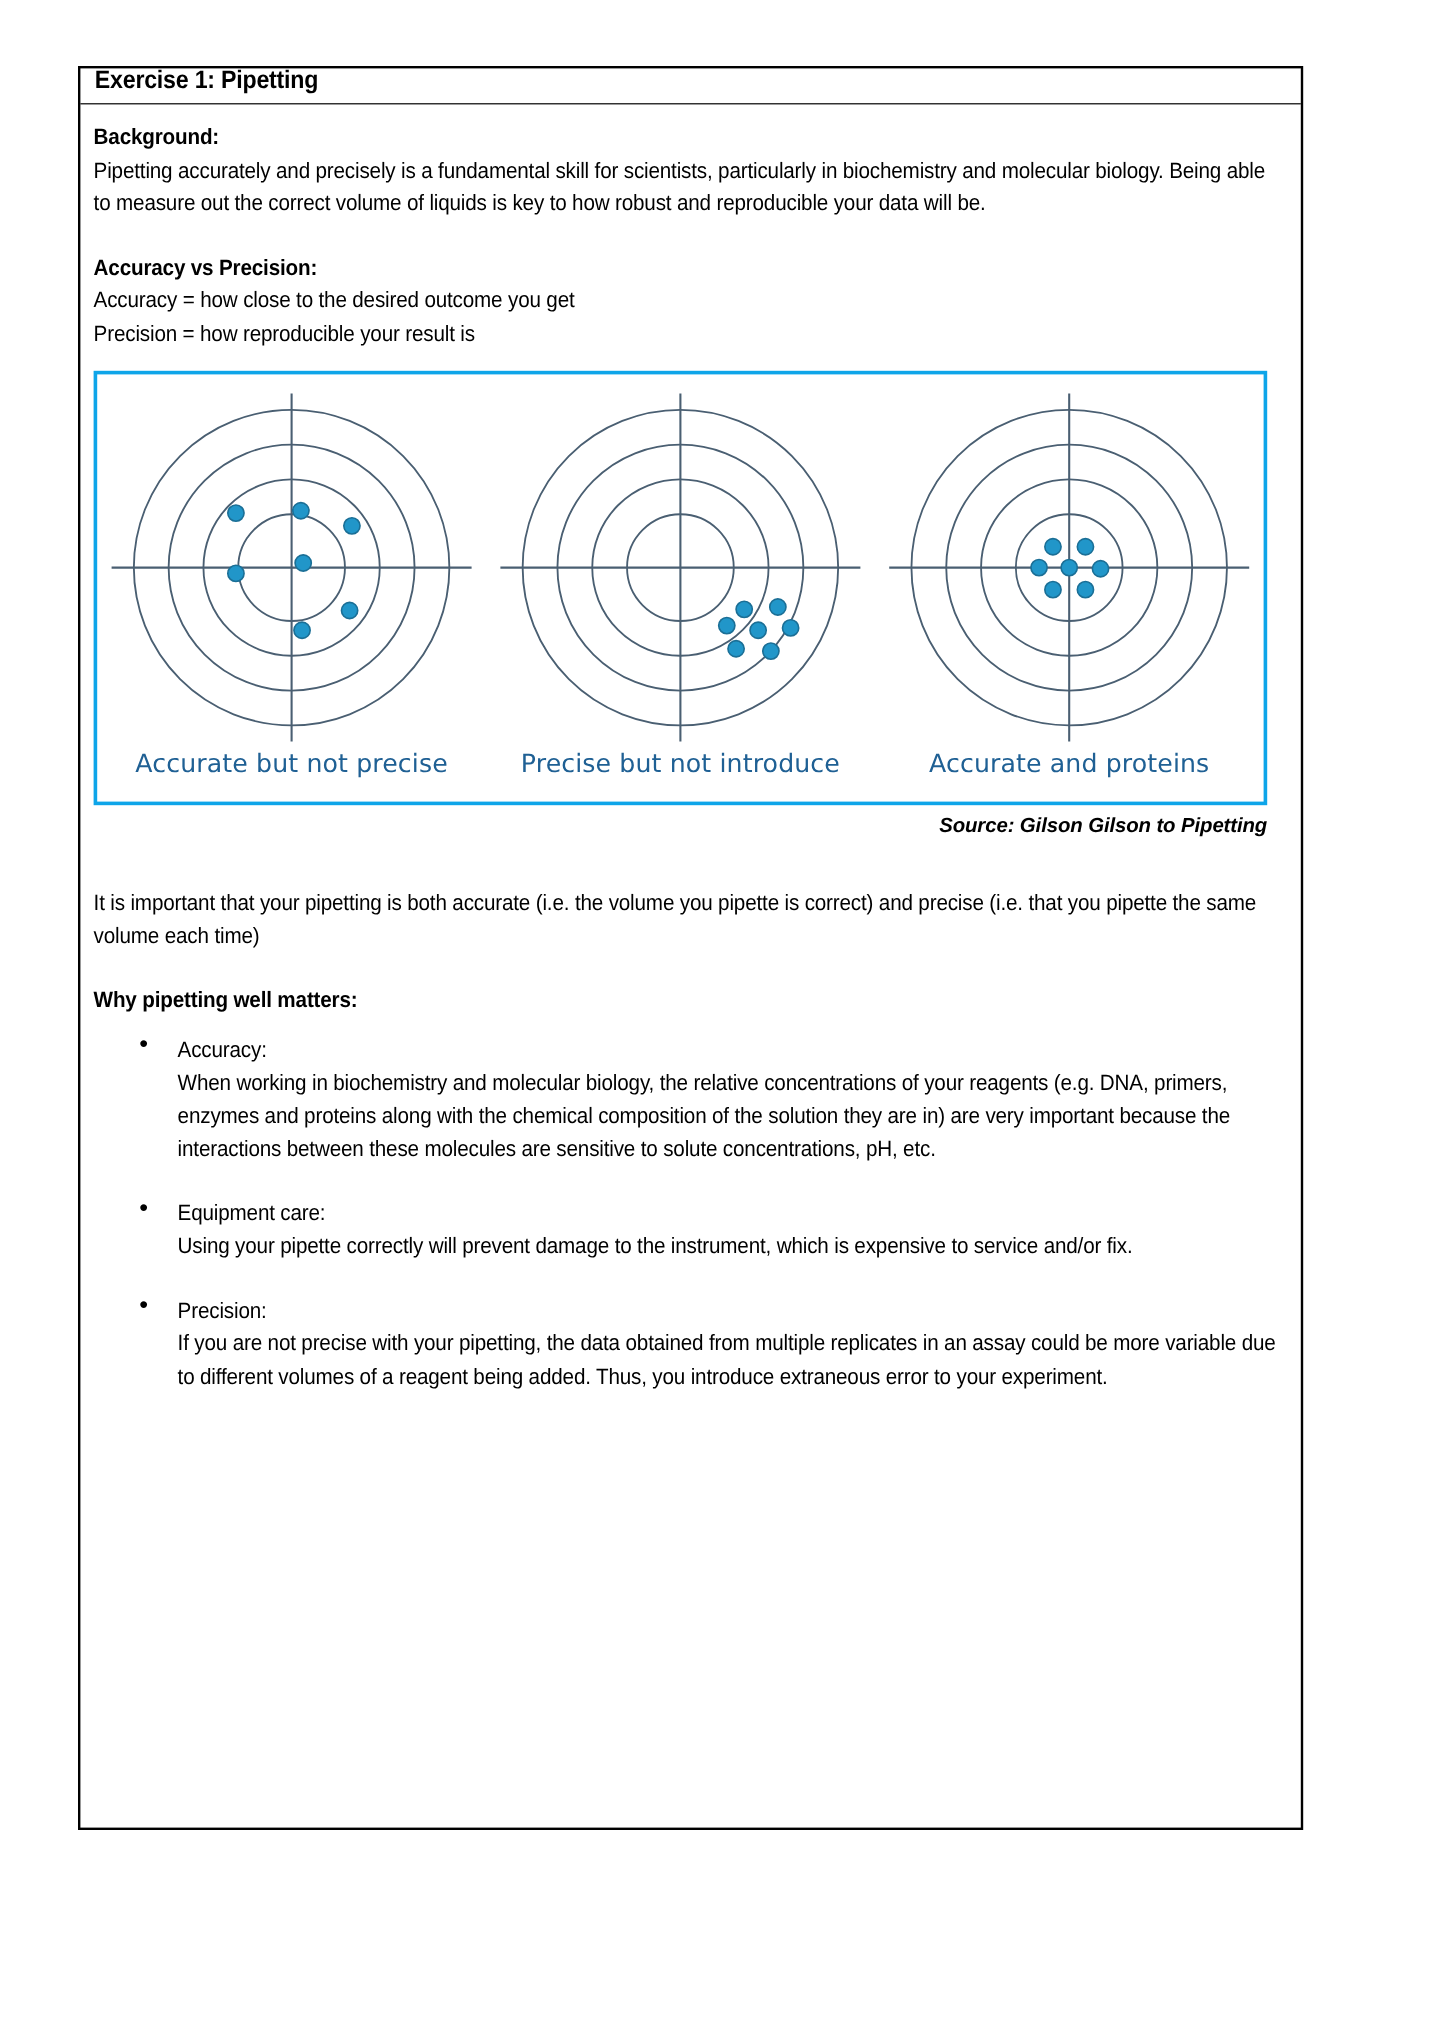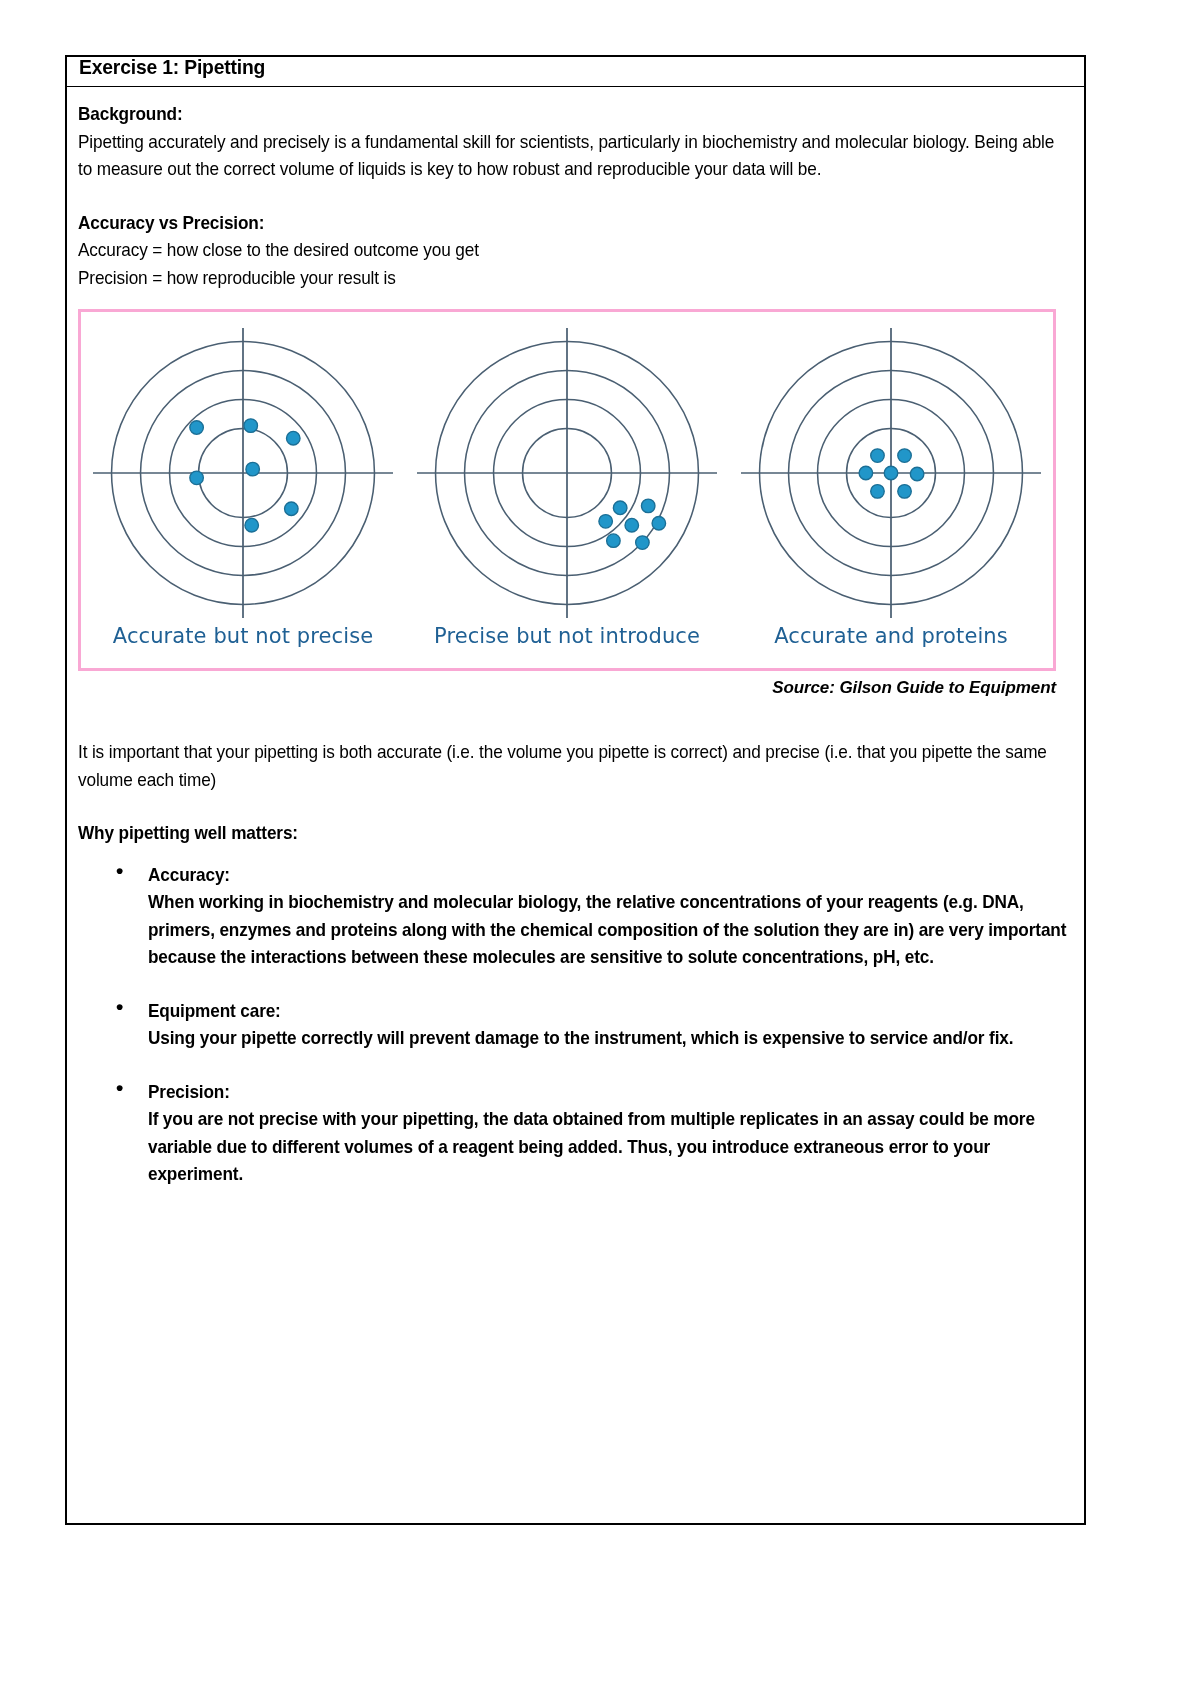--- a/index.html
+++ b/index.html
@@ -66,21 +66,21 @@
   .spacer-sm { height: 14px; }
   .spacer-md { height: 26px; }
   .spacer-lg { height: 40px; }
 
   
   .figure-box {
     position: relative;
     margin-top: 18px;
     width: 978px;
     height: 362px;
-    border: 3px solid #f9a8d4;
+    border: 3px solid #0ea5e9;
     box-sizing: border-box;
     background: #fff;
   }
   .targets-row {
     position: absolute;
     left: 0; top: 0; right: 0; bottom: 0;
     display: flex;
     justify-content: space-around;
     align-items: flex-start;
     padding-top: 16px;
@@ -109,21 +109,20 @@
     font-style: italic;
     letter-spacing: -0.1px;
     margin-top: 7px;
   }
 
   
   ul.bullets {
     list-style: none;
     margin: 0;
     padding: 0;
-    font-weight: bold;
   }
   ul.bullets > li {
     position: relative;
     padding-left: 70px;
     margin-bottom: 26px;
   }
   ul.bullets > li::before {
     content: "\2022";
     position: absolute;
     left: 38px;
@@ -223,21 +222,21 @@
             <circle cx="27" cy="1" r="7" fill="#2196c9" stroke="#1b6f96" stroke-width="1.4"></circle>
             <circle cx="-14" cy="19" r="7" fill="#2196c9" stroke="#1b6f96" stroke-width="1.4"></circle>
             <circle cx="14" cy="19" r="7" fill="#2196c9" stroke="#1b6f96" stroke-width="1.4"></circle>
           </svg>
         <div class="target-caption">Accurate and proteins</div>
       </div>
 
     </div>
   </div>
 
-  <div class="source-line">Source: Gilson Guide to Equipment</div>
+  <div class="source-line">Source: Gilson Gilson to Pipetting</div>
 
   <div class="spacer-lg"></div>
 
   <div class="para">It is important that your pipetting is both accurate (i.e. the volume you pipette is correct) and precise (i.e. that you pipette the same volume each time)</div>
 
   <div class="spacer-md"></div>
 
   <div class="lbl">Why pipetting well matters:</div>
 
   <div class="spacer-sm"></div>

